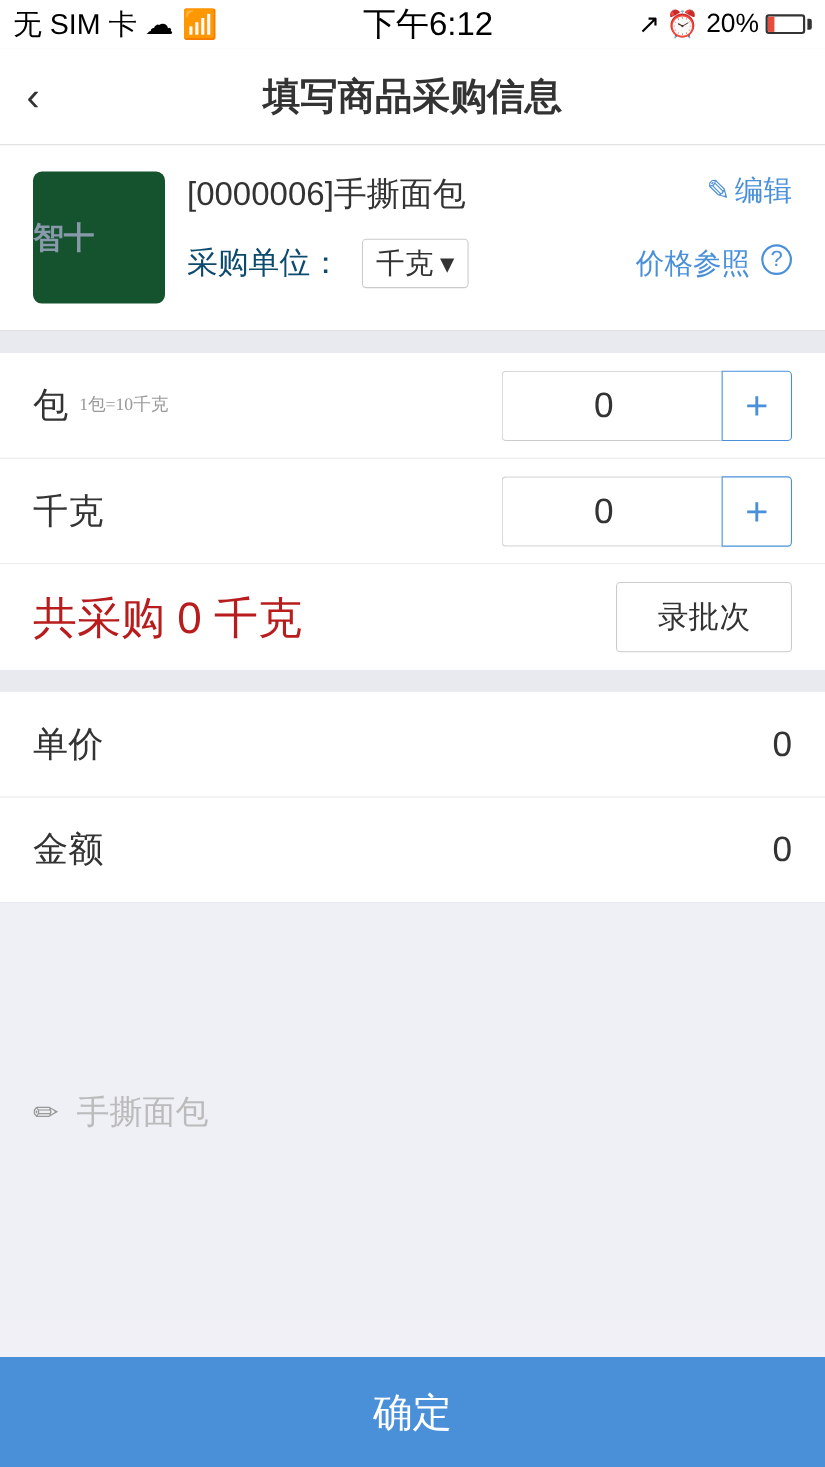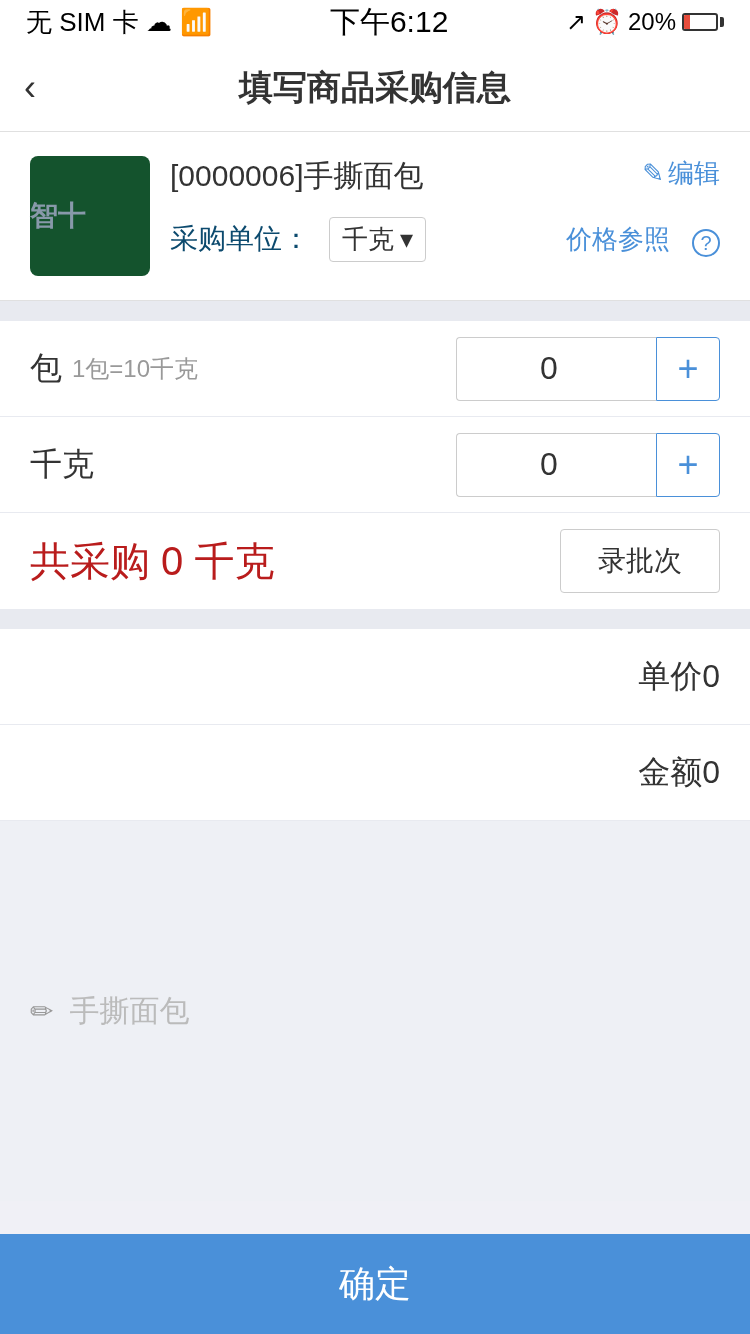--- a/index.html
+++ b/index.html
@@ -14,21 +14,21 @@
     }
 
     
     .status-bar {
       width: 100%;
       height: 44px;
       background: #fff;
       display: flex;
       align-items: center;
       justify-content: space-between;
-      padding: 0 26px;
+      padding: 0 12px;
       font-size: 26px;
       color: #000;
     }
     .status-left { display: flex; align-items: center; gap: 8px; }
     .status-center { font-size: 30px; font-weight: 500; }
     .status-right { display: flex; align-items: center; gap: 6px; font-size: 24px; }
     .battery-icon {
       display: inline-flex;
       align-items: center;
       gap: 2px;
@@ -141,22 +141,22 @@
       font-size: 26px;
       color: #333;
       background: #fff;
       cursor: pointer;
       margin-left: 10px;
     }
     .price-ref {
       color: #4a90d9;
       font-size: 26px;
       display: flex;
-      align-items: flex-end;
-      gap: 22px;
+      align-items: flex-start;
+      gap: 10px;
       cursor: pointer;
     }
     .help-circle {
       width: 28px;
       height: 28px;
       border-radius: 50%;
       border: 2px solid #4a90d9;
       display: inline-flex;
       align-items: center;
       justify-content: center;
@@ -183,22 +183,23 @@
     }
     .input-row-label {
       font-size: 32px;
       color: #333;
       flex: 1;
       display: flex;
       align-items: center;
       gap: 10px;
     }
     .unit-hint {
-      font-size: 24px;
+      font-size: 16px;
       color: #999;
+      font-family: Liberation Serif, serif;
     }
     .input-field-wrap {
       display: flex;
       align-items: center;
       gap: 0;
     }
     .input-field {
       width: 200px;
       height: 64px;
       border: 1px solid #ccc;
@@ -257,21 +258,21 @@
     .price-section {
       background: #fff;
       margin-top: 0;
     }
     .price-row {
       display: flex;
       align-items: center;
       padding: 0 30px;
       height: 96px;
       border-bottom: 1px solid #e8eaf0;
-      justify-content: flex-end;
+      justify-content: space-between;
     }
     .price-row-label {
       font-size: 32px;
       color: #333;
     }
     .price-row-value {
       font-size: 32px;
       color: #333;
     }
 

